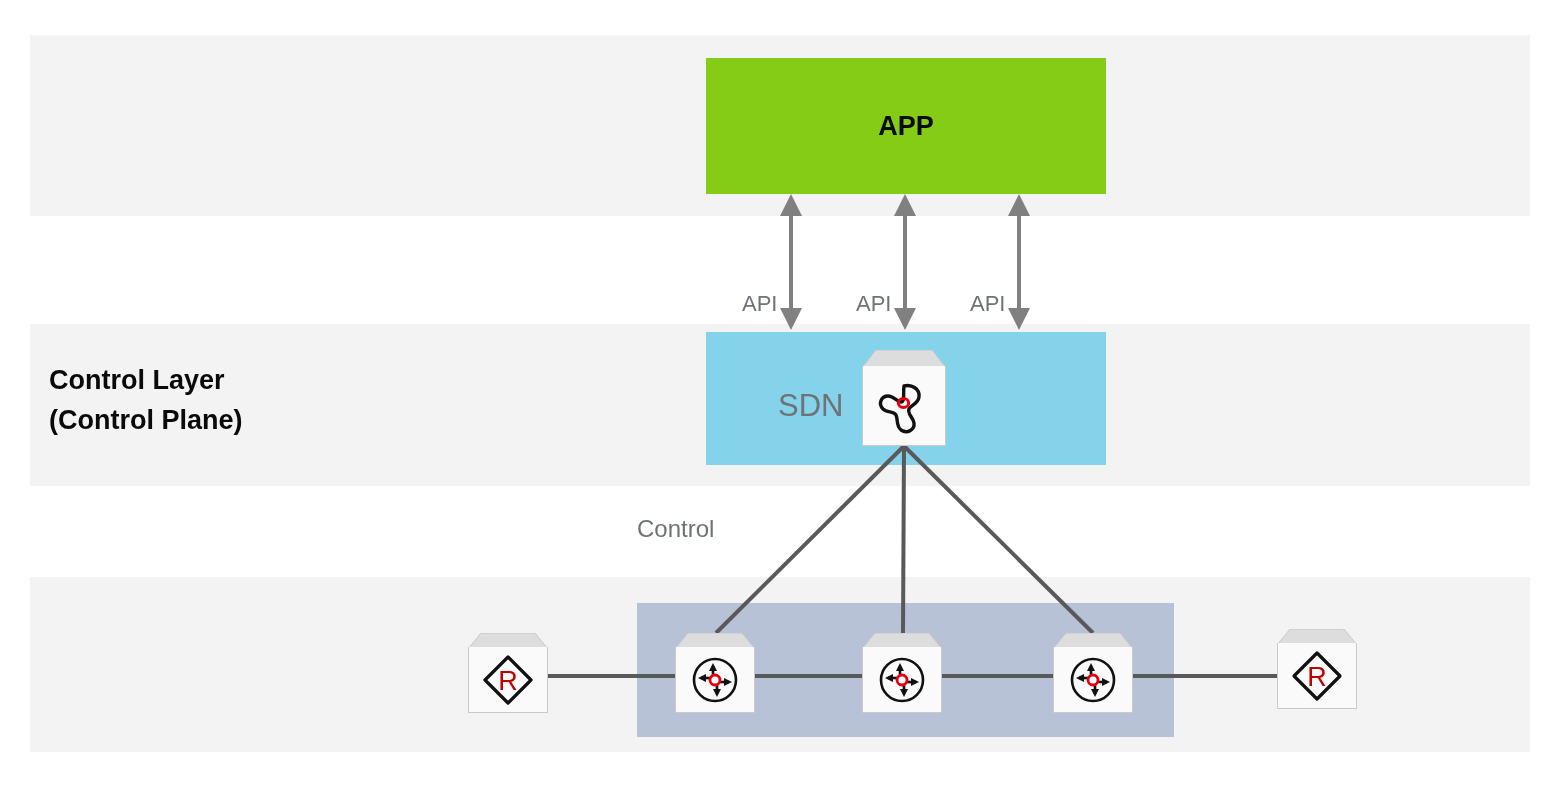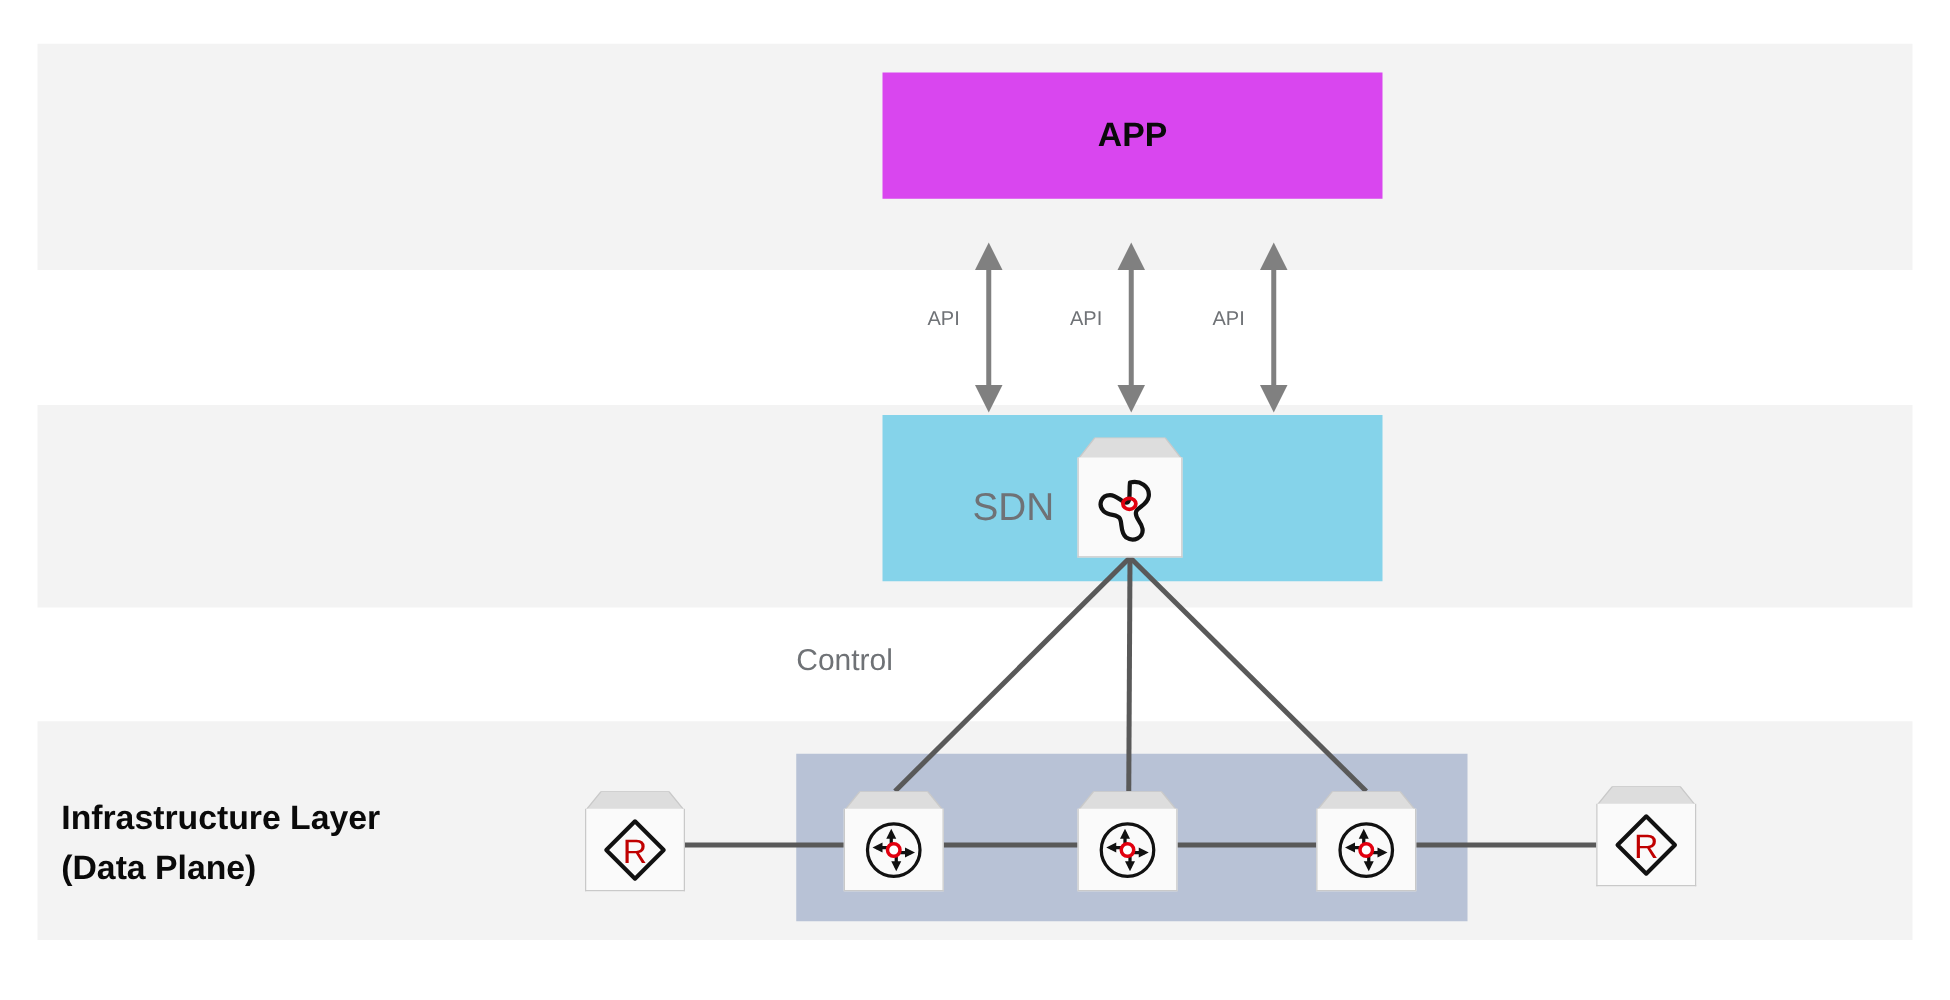--- a/index.html
+++ b/index.html
@@ -26,22 +26,22 @@
     line-height:40px;
     white-space:pre;
     letter-spacing:0px;
   }
   #label-app{left:49px;top:106px;}
   #label-ctrl{left:49px;top:360px;}
   #label-infra{left:49px;top:634px;}
 
   
   #app-box{
-    position:absolute;left:706px;top:58px;width:400px;height:101px;
-    background:#d946ef;
+    position:absolute;left:706px;top:58px;width:400px;height:136px;
+    background:#84cc16;
   }
   #app-box-label{
     position:absolute;left:0;top:0;width:100%;height:100%;
     display:flex;align-items:center;justify-content:center;
     font-size:27px;font-weight:bold;color:#0a0a0a;
   }
 
   
   #ctrl-box{
     position:absolute;left:706px;top:332px;width:400px;height:133px;
@@ -80,34 +80,34 @@
   #node-controller{position:absolute;left:862px;top:350px;width:84px;height:96px;}
   #node-controller .top{width:84px;height:18px;}
   #node-controller .face{top:16px;width:84px;height:80px;}
   #node-controller .glyph{top:16px;width:84px;height:80px;}
 
   .label-openflow{
     position:absolute;left:637px;top:515px;
     font-size:24px;color:#6f7276;
   }
   .api-label{
-    position:absolute;font-size:16px;color:#6f7276;
+    position:absolute;font-size:22px;color:#6f7276;margin-top:44px;
   }
 </style>
 </head>
 <body>
 
 <div id="stage">
 
   <div class="band" id="band-app"></div>
   <div class="band" id="band-ctrl"></div>
   <div class="band" id="band-infra"></div>
 
-  <div class="band-label" id="label-infra">Infrastructure Layer
-(Data Plane)</div>
+  <div class="band-label" id="label-ctrl">Control Layer
+(Control Plane)</div>
 
   <div id="app-box">
     <div id="app-box-label">APP</div>
   </div>
 
   <div id="ctrl-box"></div>
   <div id="sdn-label">SDN</div>
 
   <div id="infra-rect"></div>
 

